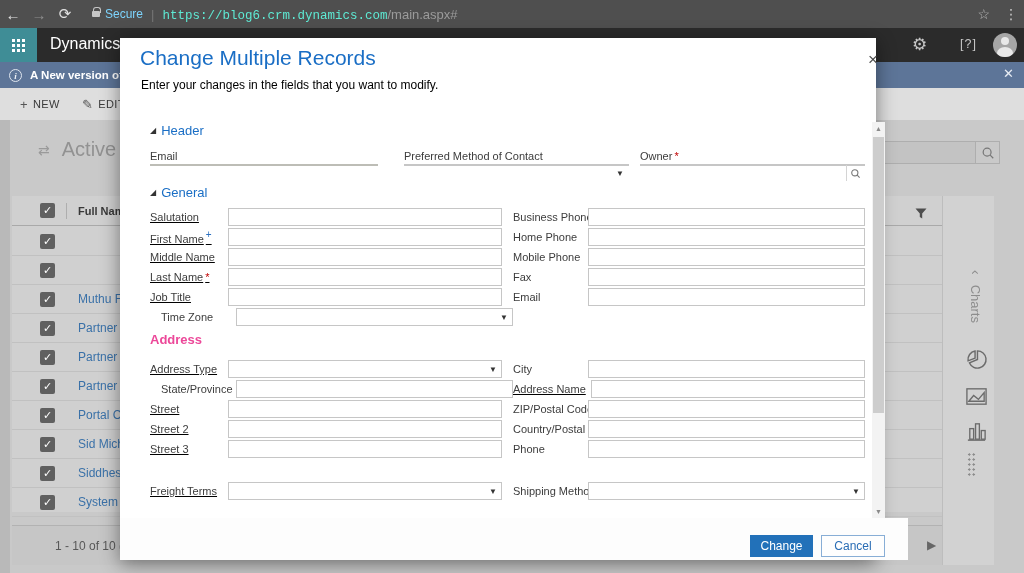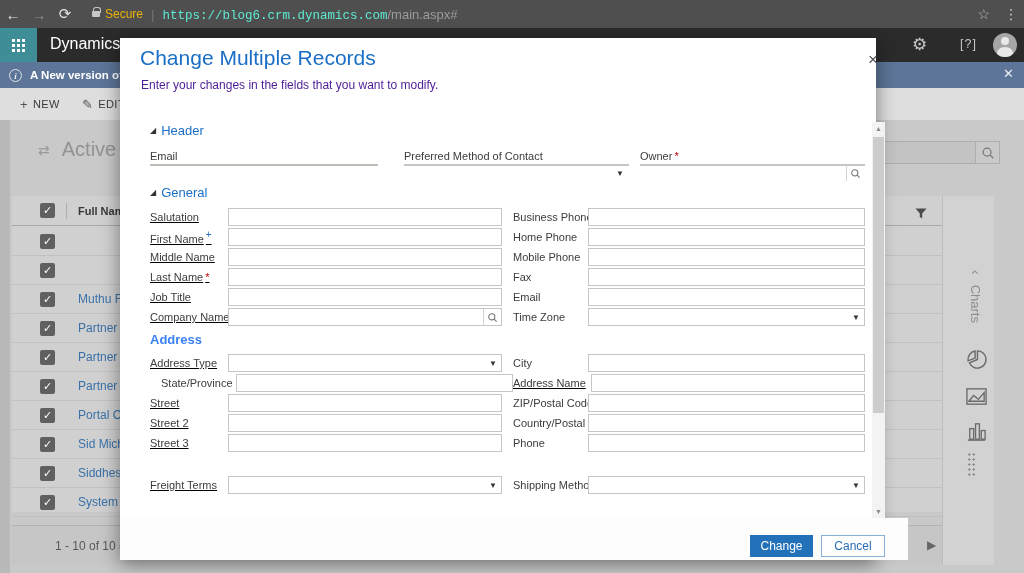--- a/index.html
+++ b/index.html
@@ -5,21 +5,21 @@
   * { margin:0; padding:0; box-sizing:border-box; }
   html,body { width:1024px; height:573px; overflow:hidden; }
   body { font-family:"Liberation Sans", sans-serif; background:#c9c9c9; position:relative; }
 
   
   #browser-bar { position:absolute; left:0; top:0; width:1024px; height:28px; background:#4f4f4f; display:flex; align-items:center; }
   .nav-ico { font-size:15px; color:#e2e2e2; width:26px; text-align:center; cursor:default; }
   .nav-ico.dim { color:#8f8f8f; }
   .lock { width:8px; height:6px; background:#c6c6c6; border-radius:1px; position:relative; margin:0 5px 0 14px; }
   .lock::before { content:""; position:absolute; top:-4px; left:1px; width:6px; height:5px; border:1.5px solid #c6c6c6; border-bottom:none; border-radius:3px 3px 0 0; }
-  .secure-label { color:#eab308; font-size:12px; }
+  .secure-label { color:#7dd3fc; font-size:12px; }
   .url-sep { color:#777; margin:0 8px; font-size:13px; }
   .url-main { color:#5eead4; font-size:12.5px;font-family:Liberation Mono, monospace; }
   .url-path { color:#9b9b9b; font-size:13px; }
   #browser-right { position:absolute; right:6px; top:0; height:28px; display:flex; align-items:center; gap:14px; }
   #star-icon { color:#b9b9b9; font-size:14px; }
   #menu-icon { color:#c9c9c9; font-size:14px; letter-spacing:0; }
 
   
   #app-bar { position:absolute; left:0; top:28px; width:1024px; height:34px; background:#2b2b2b; }
   #waffle { position:absolute; left:0; top:0; width:37px; height:34px; background:#3f8d96; cursor:pointer; }
@@ -70,27 +70,27 @@
 
   #charts-panel { position:absolute; left:942px; top:76px; width:52px; height:369px; background:#d2d2d2; border-left:1px solid #bdbdbd; }
   #charts-tab { position:absolute; left:43px; top:74px; width:100px; height:20px; transform-origin:0 0; transform:rotate(90deg); display:flex; align-items:center; gap:10px; color:#8d8d8d; font-size:13px; }
   #charts-chevron { font-size:14px; color:#8d8d8d; }
   .chart-ico { position:absolute; left:22px; width:24px; height:24px; }
   #drag-dots { position:absolute; left:24px; top:256px; width:9px; height:24px; background-image:radial-gradient(#8b8b8b 1px, rgba(0,0,0,0) 1.2px); background-size:4.5px 5px; }
 
   
   #modal { position:absolute; left:120px; top:38px; width:756px; height:522px; background:#ffffff; box-shadow:0 4px 18px rgba(0,0,0,.45); z-index:10; }
   #modal-title { position:absolute; left:20px; top:8px; font-size:21px; color:#1a6ec5; }
-  #modal-subtitle { position:absolute; left:21px; top:40px; font-size:12px; color:#4c1d95; }
+  #modal-subtitle { position:absolute; left:21px; top:40px; font-size:12px; color:#000000; }
   #modal-close { position:absolute; left:748px; top:12px; font-size:17px; color:#4d4d4d; cursor:pointer; }
 
   #form-scroll { position:absolute; left:30px; top:84px; width:715px; height:396px; overflow:hidden; }
   .section-hdr { display:flex; align-items:center; gap:5px; color:#1a6ec5; font-size:13px; height:16px; }
   .tri { font-size:8px; color:#333; }
-  .plain-hdr { font-size:13px; font-weight:bold; color:#3b82f6; height:16px; }
+  .plain-hdr { font-size:13px; font-weight:bold; color:#ec4899; height:16px; }
 
   #hdr-fields { display:flex; margin-top:12px; }
   #hdr-fields .hf { display:flex; flex-direction:column; }
   #hdr-fields .hf:nth-child(1){ width:233px; }
   #hdr-fields .hf:nth-child(2){ width:230px; margin-left:26px; }
   #hdr-fields .hf:nth-child(3){ width:230px; margin-left:11px; }
   .hf-label { font-size:11px; color:#3c3c3c; height:14px; }
 
   .frow { display:flex; height:18px; margin-bottom:2px; }
   .half { display:flex; align-items:center; }
@@ -103,21 +103,21 @@
   .marker-recommended { color:#2a6fc0; font-size:10px; margin-left:2px; vertical-align:super; }
 
   .ctrl { position:relative; flex:1; height:18px; border:1px solid #c6c6c6; background:#fff; }
   .ctrl.text_disabled { background:#e9e8e2; border-color:#bdbdb6; }
   .sel-arrow { position:absolute; right:4px; top:4px; font-size:8px; color:#333; }
   .lk { position:absolute; right:0; top:0; width:18px; height:16px; border-left:1px solid #d4d4d4; display:flex; align-items:center; justify-content:center; }
 
   #form-rows-general, #form-rows-address, #form-rows-shipping { margin-top:8px; }
   #general-hdr { margin-top:18px; }
   #address-hdr { margin-top:6px; }
-  #form-rows-address { margin-top:6px; }
+  #form-rows-address { margin-top:12px; }
   #form-rows-shipping { margin-top:24px; }
 
   #form-scrollbar { position:absolute; left:752px; top:84px; width:13px; height:396px; background:#f3f3f3; }
   .sb-arrow { position:absolute; left:0; width:13px; height:13px; color:#8a8a8a; font-size:7px; text-align:center; line-height:13px; }
   #sb-up { top:0; } #sb-down { bottom:0; }
   #sb-thumb { position:absolute; left:1px; top:15px; width:11px; height:276px; background:#cdcdcd; }
 
   #modal-footer { position:absolute; left:0; top:480px; width:788px; height:42px; background:#fdfdfd; }
   #change-btn { position:absolute; left:630px; top:17px; width:63px; height:22px; background:#2271b9; border:1px solid #2271b9; color:#fff; font-size:12px; text-align:center; line-height:20px; cursor:pointer; }
   #cancel-btn { position:absolute; left:701px; top:17px; width:64px; height:22px; background:#fefefe; border:1px solid #88aed6; color:#2a6db5; font-size:12px; text-align:center; line-height:20px; cursor:pointer; }
@@ -359,31 +359,20 @@
             <div class="half l">
               <span class="f-label">Job Title</span>
               <div class="ctrl text"></div>
             </div>
             <div class="half r">
               <span class="f-label">Email</span>
               <div class="ctrl text"></div>
             </div>
           </div>
           <div class="frow">
-            <div class="half l">
-              <span class="f-label">Company Name</span>
-              <div class="ctrl lookup">
-                <span class="lk">
-                  <svg width="11" height="11" viewBox="0 0 16 16">
-                    <circle cx="7" cy="7" r="4.5" fill="none" stroke="#777" stroke-width="1.6"></circle>
-                    <line x1="10.5" y1="10.5" x2="14" y2="14" stroke="#777" stroke-width="1.6"></line>
-                  </svg>
-                </span>
-              </div>
-            </div>
             <div class="half r">
               <span class="f-label">Time Zone</span>
               <div class="ctrl select">
                 <span class="sel-arrow">▼</span>
               </div>
             </div>
           </div>
         </div>
 
       <div class="plain-hdr" id="address-hdr">Address</div>

